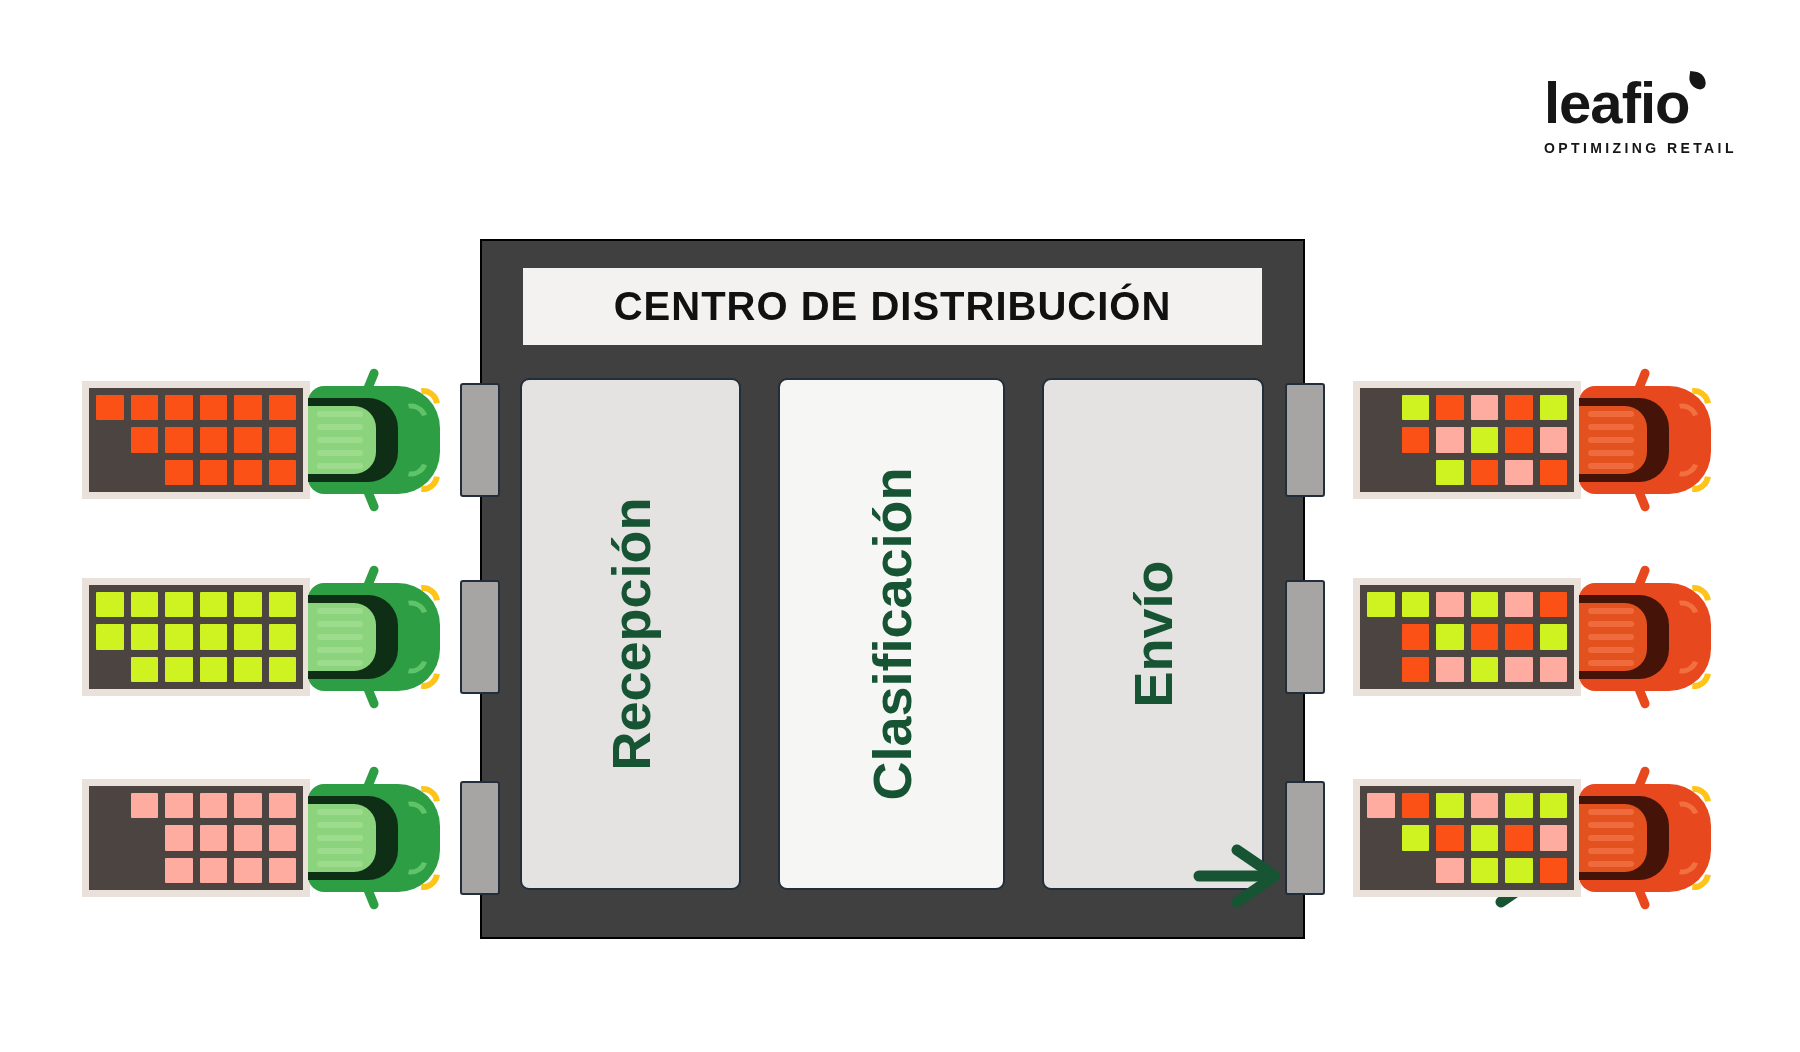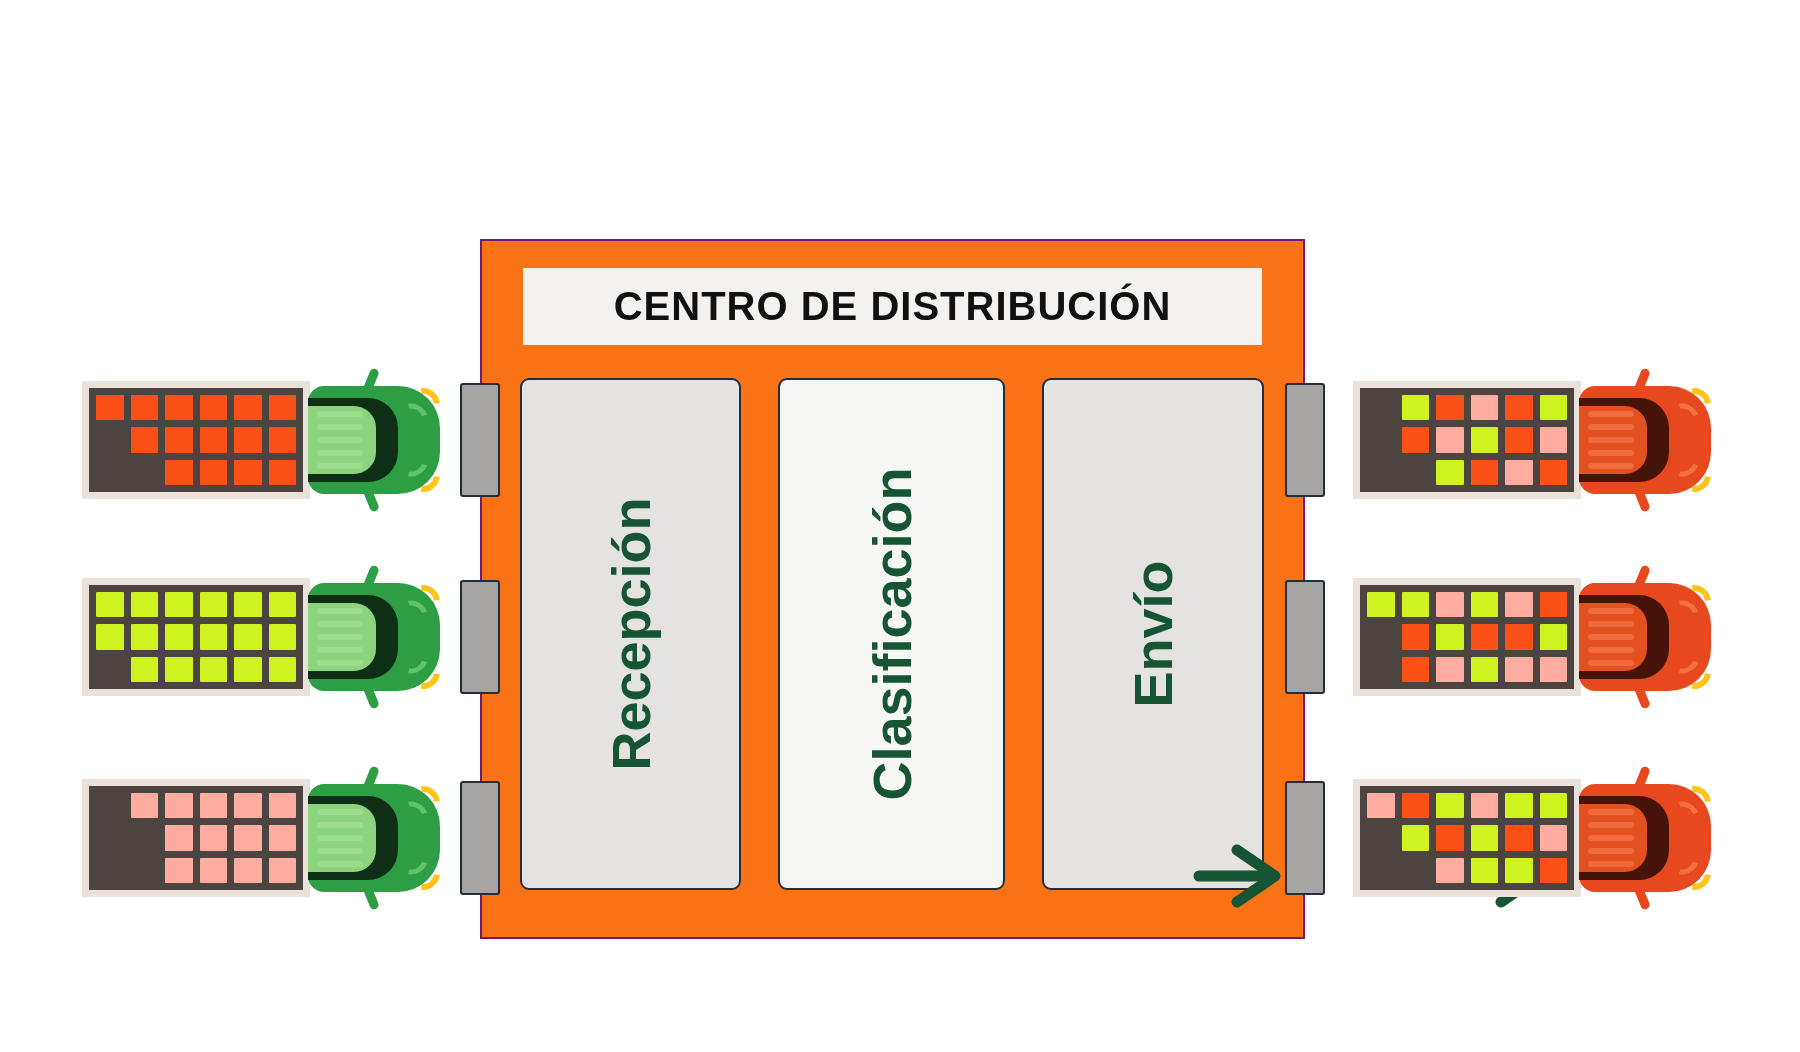--- a/index.html
+++ b/index.html
@@ -22,21 +22,21 @@
     letter-spacing:-1px; color:#161616; line-height:1; }
   .leaf{
     position:absolute; right:-16px; top:-2px; width:17px; height:17px; background:#161616;
     border-radius:0 85% 40% 85%; transform:rotate(8deg);
   }
   .logo-tagline{ margin-top:8px; font-size:14px; font-weight:700; letter-spacing:3.4px; color:#161616; }
 
   
   .building{
     position:absolute; left:480px; top:239px; width:825px; height:700px;
-    background:#f97316; border:2px solid #701a75; box-sizing:border-box;
+    background:#404040; border:2px solid #000000; box-sizing:border-box;
   }
   .dc-header{
     position:absolute; left:41px; top:27px; width:739px; height:77px;
     background:#F3F2F1; text-align:center; line-height:77px;
     font-size:40px; font-weight:800; letter-spacing:1px; color:#111111; white-space:nowrap;
   }
   .zone{
     position:absolute; top:137px; height:512px; box-sizing:border-box;
     border:2px solid #222E3C; border-radius:9px;
   }
@@ -99,20 +99,27 @@
 
   .cab.green{ --cab:#2E9E45; --cabDark:#0E2F16; --glass:#8BD37D; --glassLine:#9DDC8D; --hoodLine:#5FC468; }
   .cab.red{   --cab:#E8481D; --cabDark:#451307; --glass:#E2511E; --glassLine:#EF6B3D; --hoodLine:#F2703F; }
 </style>
 </head>
 <body>
 
 <div class="canvas">
 
 
+  <div class="logo">
+    <span class="logo-word">
+      <span>leafio</span>
+      <span class="leaf"></span>
+    </span>
+    <div class="logo-tagline">OPTIMIZING RETAIL</div>
+  </div>
 
   <div class="building">
     <div class="dc-header">CENTRO DE DISTRIBUCIÓN</div>
 
     <div class="zone shade zone-recepcion">
       <span class="zone-label">Recepción</span>
     </div>
     <div class="zone light zone-clasificacion">
       <span class="zone-label">Clasificación</span>
     </div>

